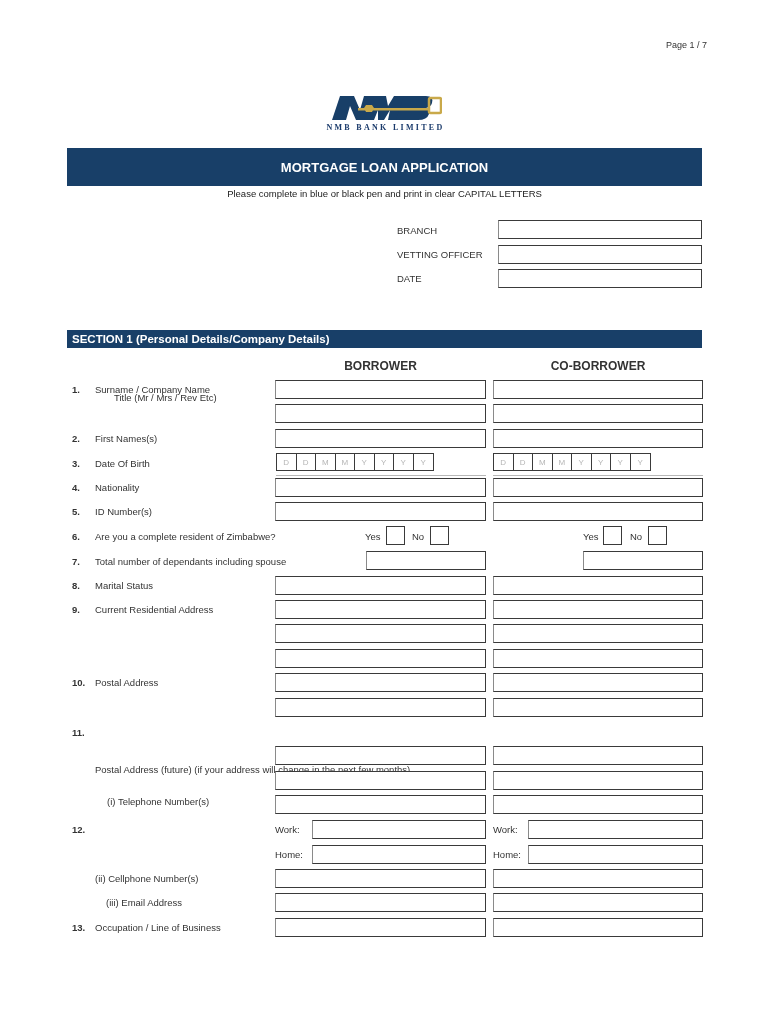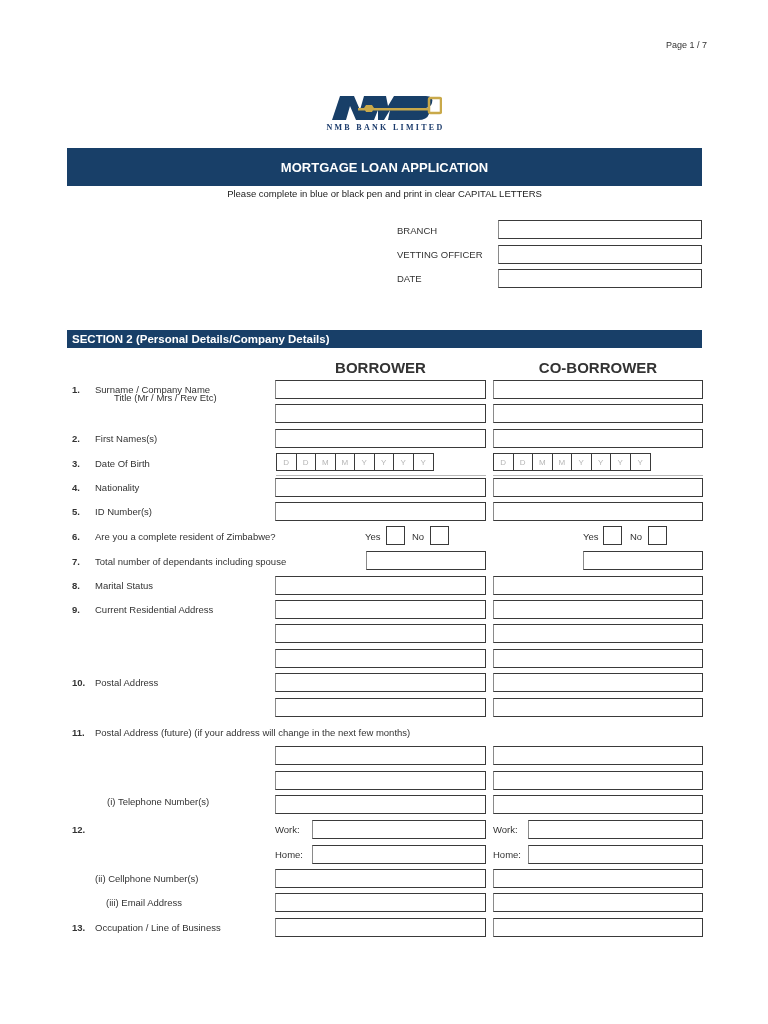--- a/index.html
+++ b/index.html
@@ -16,21 +16,21 @@
 
   .title-bar { position: absolute; left: 67px; top: 148px; width: 635px; height: 38px; background: #183f68;
     color: #fff; font-weight: bold; font-size: 13px; display: flex; align-items: center; justify-content: center; }
   .instructions { position: absolute; left: 67px; top: 188px; width: 635px; text-align: center; font-size: 9.5px; color: #222; }
 
   .office-label { position: absolute; left: 397px; font-size: 9.5px; color: #333; }
   .field-box { position: absolute; border: 1.5px solid #3a3a3a; border-left-color: #8a8a8a; background: #fff; }
 
   .section-bar { position: absolute; left: 67px; top: 330px; width: 635px; height: 18px; background: #183f68;
     color: #fff; font-weight: bold; font-size: 11.5px; padding-left: 5px; display: flex; align-items: center; }
-  .col-head { position: absolute; top: 359px; font-size: 15px; font-weight: bold; color: #333; text-align: center; }
+  .col-head { position: absolute; top: 359px; font-size: 12px; font-weight: bold; color: #333; text-align: center; }
 
   .q-num { position: absolute; left: 72px; font-size: 9.5px; font-weight: bold; color: #333; }
   .q-label { position: absolute; left: 95px; font-size: 9.5px; color: #333; white-space: nowrap; }
   .small-label { position: absolute; font-size: 9.5px; color: #333; }
 
   .date-group { position: absolute; display: flex; height: 18px; border: 1.5px solid #3a3a3a; background: #fff; }
   .date-cell { width: 19.5px; height: 100%; border-right: 1.2px solid #3a3a3a; font-size: 8px; color: #b5b5b5;
     display: flex; align-items: center; justify-content: center; }
   .date-cell:last-child { border-right: none; }
   .date-underline { position: absolute; height: 1px; background: #b8b8b8; }
@@ -57,21 +57,21 @@
 <div class="title-bar">MORTGAGE LOAN APPLICATION</div>
 <div class="instructions">Please complete in blue or black pen and print in clear CAPITAL LETTERS</div>
 
 <div class="office-label" style="top:225px;">BRANCH</div>
 <div class="field-box" style="left:498px; top:220px; width:204px; height:19px;"></div>
 <div class="office-label" style="top:249px;">VETTING OFFICER</div>
 <div class="field-box" style="left:498px; top:245px; width:204px; height:19px;"></div>
 <div class="office-label" style="top:273px;">DATE</div>
 <div class="field-box" style="left:498px; top:269px; width:204px; height:19px;"></div>
 
-<div class="section-bar">SECTION 2 (Personal Details/Company Details)</div>
+<div class="section-bar">SECTION 1 (Personal Details/Company Details)</div>
 <div class="col-head" style="left:275px; width:211px;">BORROWER</div>
 <div class="col-head" style="left:493px; width:210px;">CO-BORROWER</div>
 
 <div class="q-num" style="top:384px;">1.</div>
 <div class="q-label" style="top:384px;">Surname / Company Name</div>
 <div class="field-box" style="left:275px; top:380px; width:211px; height:19px;"></div>
 <div class="field-box" style="left:493px; top:380px; width:210px; height:19px;"></div>
 
 <div class="q-label" style="top:392px;margin-left:19px;">Title  (Mr / Mrs / Rev Etc)</div>
 <div class="field-box" style="left:275px; top:404px; width:211px; height:19px;"></div>
@@ -148,21 +148,21 @@
 <div class="field-box" style="left:493px; top:649px; width:210px; height:19px;"></div>
 
 <div class="q-num" style="top:677px;">10.</div>
 <div class="q-label" style="top:677px;">Postal Address</div>
 <div class="field-box" style="left:275px; top:673px; width:211px; height:19px;"></div>
 <div class="field-box" style="left:493px; top:673px; width:210px; height:19px;"></div>
 <div class="field-box" style="left:275px; top:698px; width:211px; height:19px;"></div>
 <div class="field-box" style="left:493px; top:698px; width:210px; height:19px;"></div>
 
 <div class="q-num" style="top:727px;">11.</div>
-<div class="q-label" style="top:727px;">Postal Address (future) (if your address will change in the next few months)</div>
+<div class="q-label" style="top:764px;">Postal Address (future) (if your address will change in the next few months)</div>
 <div class="field-box" style="left:275px; top:746px; width:211px; height:19px;"></div>
 <div class="field-box" style="left:493px; top:746px; width:210px; height:19px;"></div>
 <div class="field-box" style="left:275px; top:771px; width:211px; height:19px;"></div>
 <div class="field-box" style="left:493px; top:771px; width:210px; height:19px;"></div>
 <div class="field-box" style="left:275px; top:795px; width:211px; height:19px;"></div>
 <div class="field-box" style="left:493px; top:795px; width:210px; height:19px;"></div>
 
 <div class="q-num" style="top:824px;">12.</div>
 <div class="q-label" style="top:796px;margin-left:12px;">(i) Telephone Number(s)</div>
 <div class="small-label" style="left:275px; top:824px;">Work:</div>

